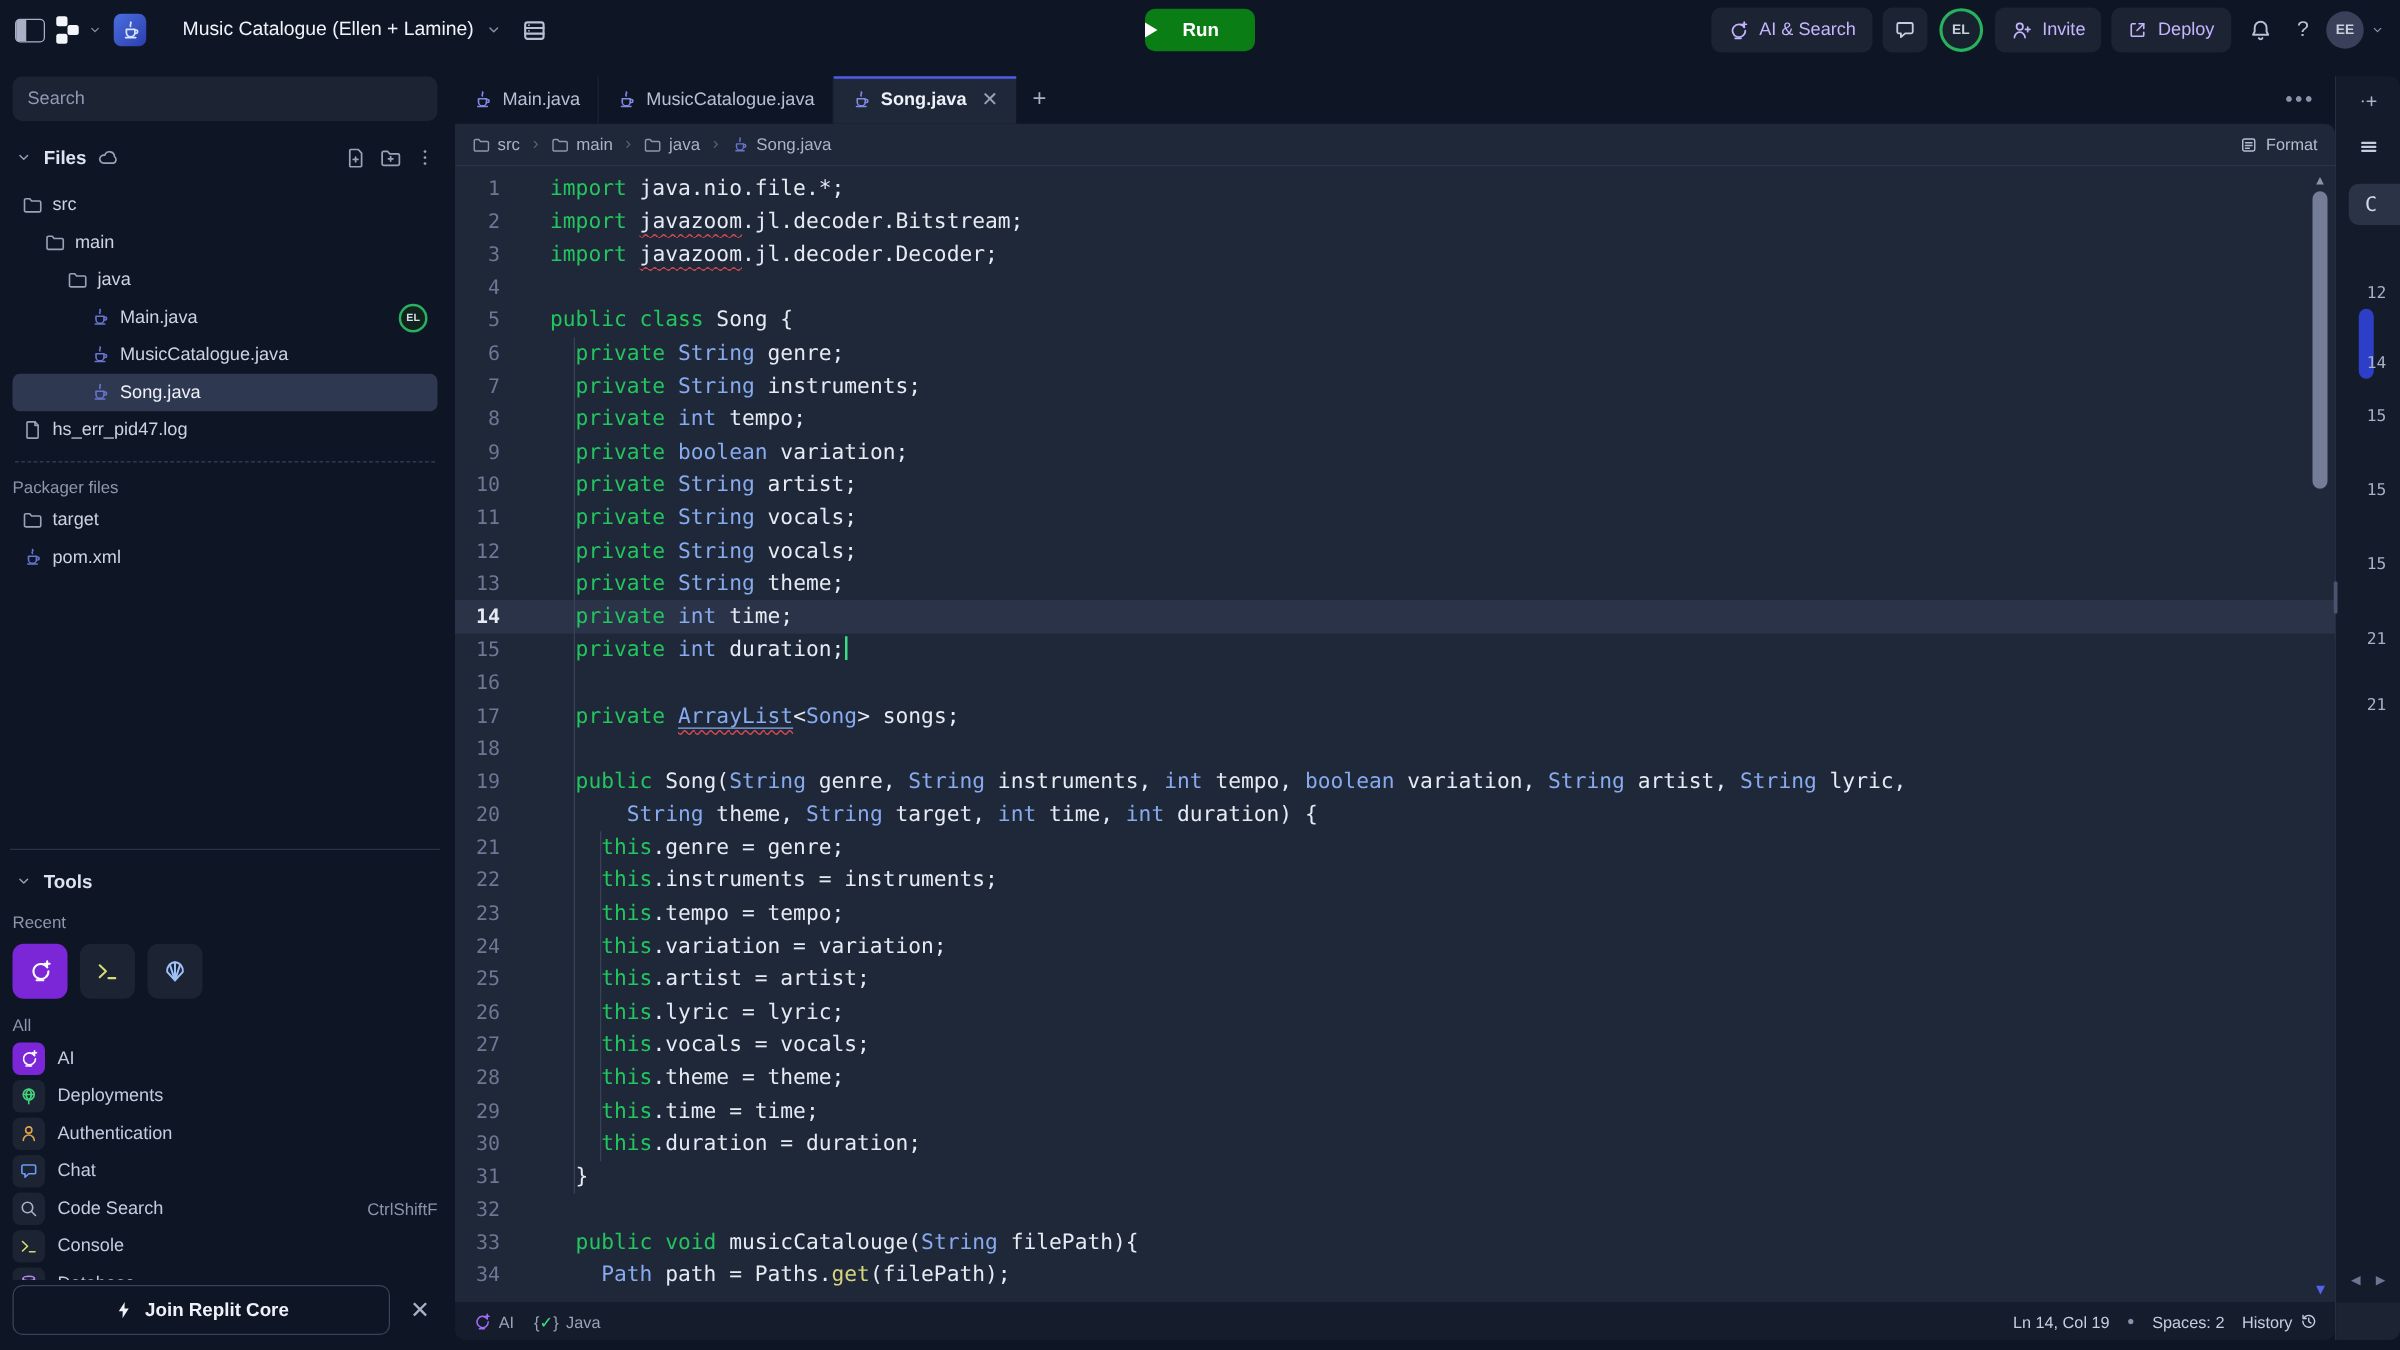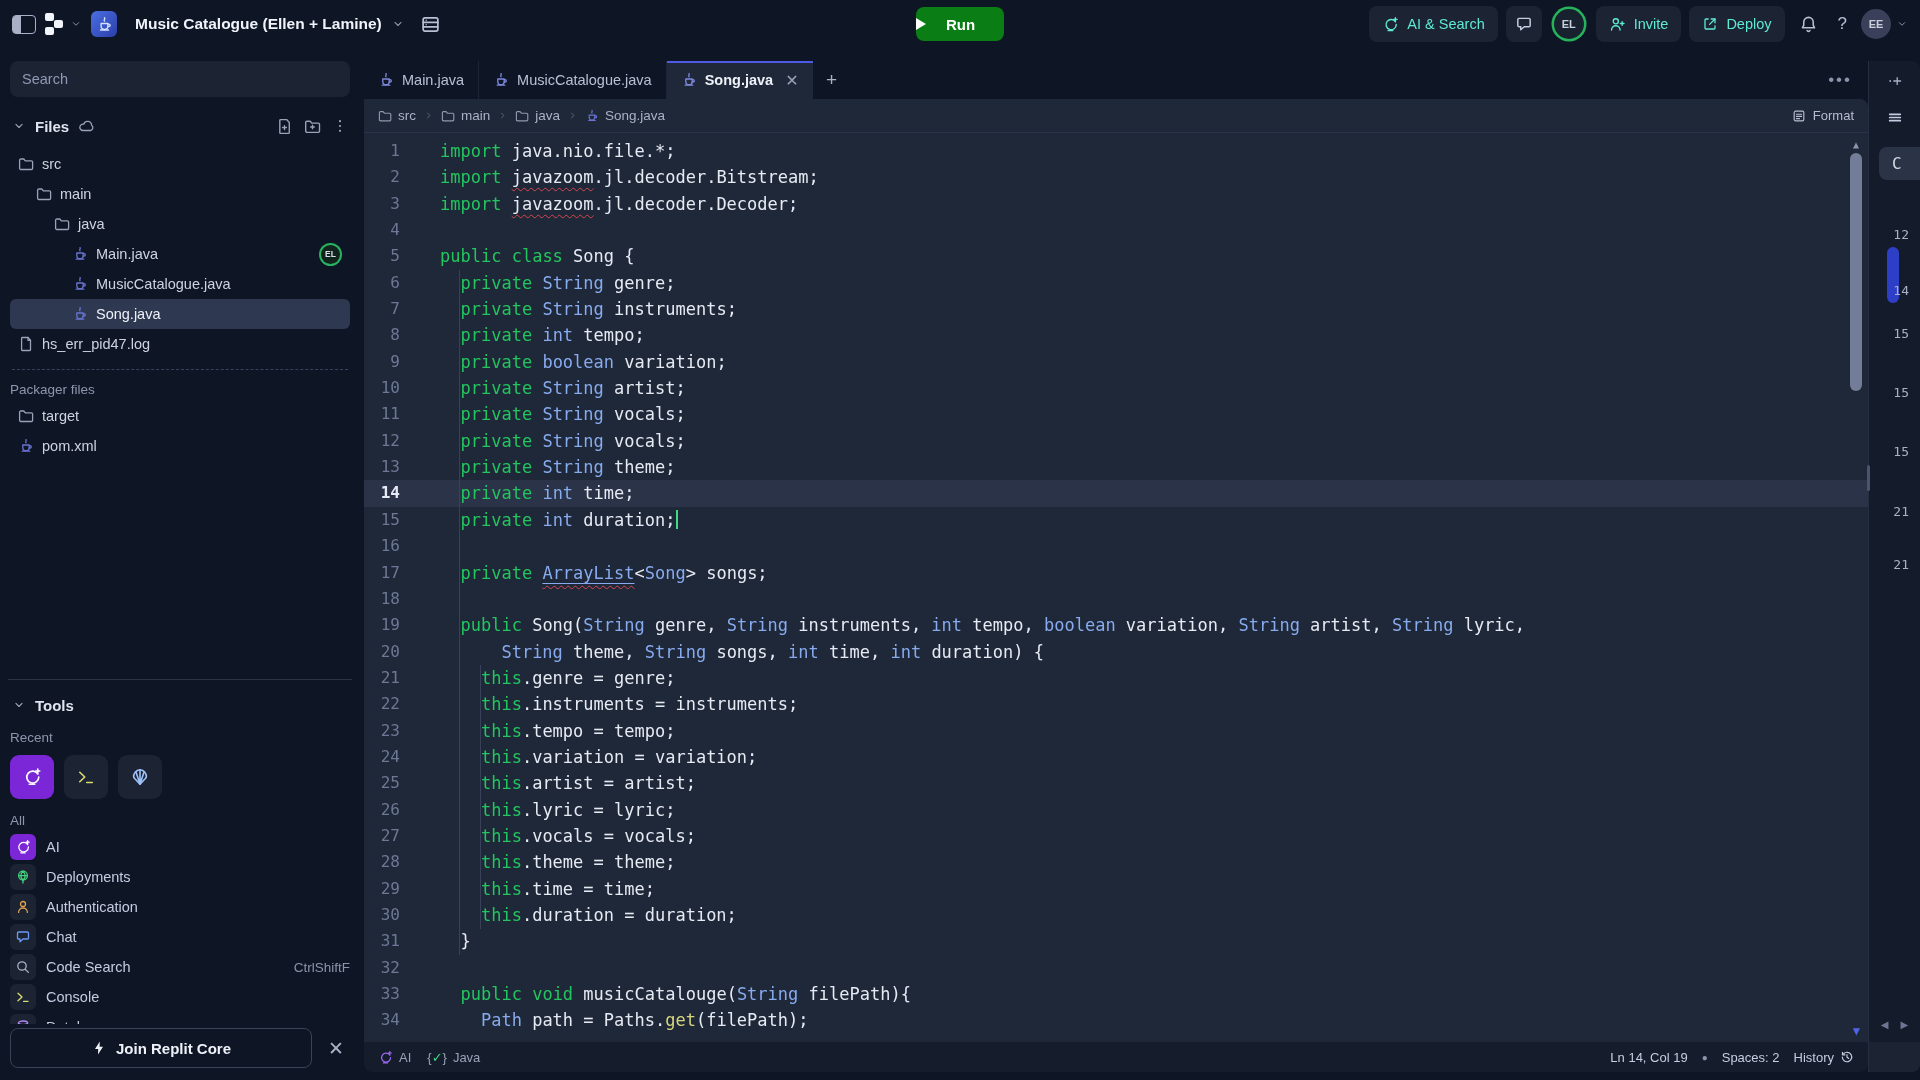--- a/index.html
+++ b/index.html
@@ -14,29 +14,29 @@
   .tgl { width:24px; height:19px; border:1.6px solid #aab1c6; border-radius:4px; position:relative; }
   .tgl::before { content:""; position:absolute; left:0; top:0; bottom:0; width:8px; background:#aab1c6; border-radius:2px 0 0 2px; }
   .logo { display:flex; align-items:center; gap:4px; }
   .logo-mark { position:relative; width:21px; height:22px; }
   .logo-mark i { position:absolute; width:9px; height:8px; background:#f2f5fa; border-radius:2px; }
   .logo-mark i:nth-child(1){ left:0; top:0; }
   .logo-mark i:nth-child(2){ left:9px; top:7px; }
   .logo-mark i:nth-child(3){ left:0; top:14px; }
   .java-tile { width:26px; height:26px; border-radius:6px; background:linear-gradient(135deg,#4a6fe0,#2c3ead);
     display:flex; align-items:center; justify-content:center; color:#d4e2ff; }
-  .proj-title { font-size:15.5px; font-weight:700; color:#f0f3fa; margin-left:9px; }
+  .proj-title { font-size:15.5px; font-weight:400; color:#f0f3fa; margin-left:20px; }
   .devbadge { position:relative; margin-left:6px; color:#b9c0d4; }
   .run-btn { position:absolute; left:50%; transform:translateX(-50%); top:7px; height:34px; width:88px;
     background:#0a7d15; border-radius:8px; display:flex; align-items:center; gap:20px;
     color:#fff; font-size:15px; font-weight:700; cursor:pointer; }
   .run-play { width:0; height:0; border-left:10px solid #fff; border-top:6px solid transparent; border-bottom:6px solid transparent; }
   .tb-right { margin-left:auto; display:flex; align-items:center; gap:8px; }
   .tb-btn { height:36px; border-radius:8px; background:#1c2333; display:flex; align-items:center; gap:8px;
-    padding:0 13px; font-size:14.5px; color:#5eead4; cursor:pointer; }
+    padding:0 13px; font-size:14.5px; color:#c4b5fd; cursor:pointer; }
   .tb-iconbtn { width:36px; height:36px; border-radius:8px; background:#1c2333; display:flex; align-items:center;
     justify-content:center; color:#c6cde0; cursor:pointer; }
   .avatar { width:30px; height:30px; border-radius:50%; display:flex; align-items:center; justify-content:center;
     font-size:11px; font-weight:700; color:#c9cfdd; }
   .avatar.el { background:#18222e; box-shadow:0 0 0 2.5px #27b35b; margin:0 4px; }
   .avatar.ee { background:#3a4059; }
   .plainic { color:#b9c0d4; padding:0 6px; cursor:pointer; }
   .qmark { font-size:17px; color:#b9c0d4; padding:0 6px; cursor:pointer; }
   .chev-sm { color:#8b93ab; }
 
@@ -650,21 +650,21 @@
     <span class="ln">15</span><span class="ct"><span class="c-p">  </span><span class="c-k">private</span><span class="c-p"> </span><span class="c-y">int</span><span class="c-p"> duration;</span><span class="caret"></span></span></div>
             <div class="cl">
     <span class="ln">16</span><span class="ct"></span></div>
             <div class="cl">
     <span class="ln">17</span><span class="ct"><span class="c-p">  </span><span class="c-k">private</span><span class="c-p"> </span><span class="c-a"><span class="c-a2">ArrayList</span></span><span class="c-p">&lt;</span><span class="c-y">Song</span><span class="c-p">&gt; songs;</span></span></div>
             <div class="cl">
     <span class="ln">18</span><span class="ct"></span></div>
             <div class="cl">
     <span class="ln">19</span><span class="ct"><span class="c-p">  </span><span class="c-k">public</span><span class="c-p"> Song(</span><span class="c-y">String</span><span class="c-p"> genre, </span><span class="c-y">String</span><span class="c-p"> instruments, </span><span class="c-y">int</span><span class="c-p"> tempo, </span><span class="c-y">boolean</span><span class="c-p"> variation, </span><span class="c-y">String</span><span class="c-p"> artist, </span><span class="c-y">String</span><span class="c-p"> lyric,</span></span></div>
             <div class="cl">
-    <span class="ln">20</span><span class="ct"><span class="c-p">      </span><span class="c-y">String</span><span class="c-p"> theme, </span><span class="c-y">String</span><span class="c-p"> songs, </span><span class="c-y">int</span><span class="c-p"> time, </span><span class="c-y">int</span><span class="c-p"> duration) {</span></span></div>
+    <span class="ln">20</span><span class="ct"><span class="c-p">      </span><span class="c-y">String</span><span class="c-p"> theme, </span><span class="c-y">String</span><span class="c-p"> target, </span><span class="c-y">int</span><span class="c-p"> time, </span><span class="c-y">int</span><span class="c-p"> duration) {</span></span></div>
             <div class="cl">
     <span class="ln">21</span><span class="ct"><span class="c-p">    </span><span class="c-k">this</span><span class="c-p">.genre = genre;</span></span></div>
             <div class="cl">
     <span class="ln">22</span><span class="ct"><span class="c-p">    </span><span class="c-k">this</span><span class="c-p">.instruments = instruments;</span></span></div>
             <div class="cl">
     <span class="ln">23</span><span class="ct"><span class="c-p">    </span><span class="c-k">this</span><span class="c-p">.tempo = tempo;</span></span></div>
             <div class="cl">
     <span class="ln">24</span><span class="ct"><span class="c-p">    </span><span class="c-k">this</span><span class="c-p">.variation = variation;</span></span></div>
             <div class="cl">
     <span class="ln">25</span><span class="ct"><span class="c-p">    </span><span class="c-k">this</span><span class="c-p">.artist = artist;</span></span></div>

